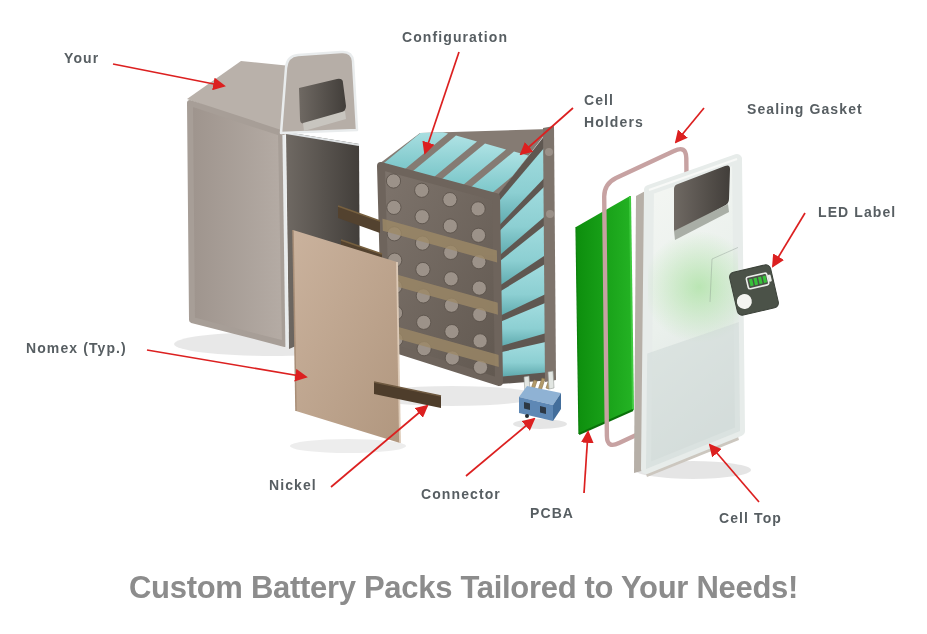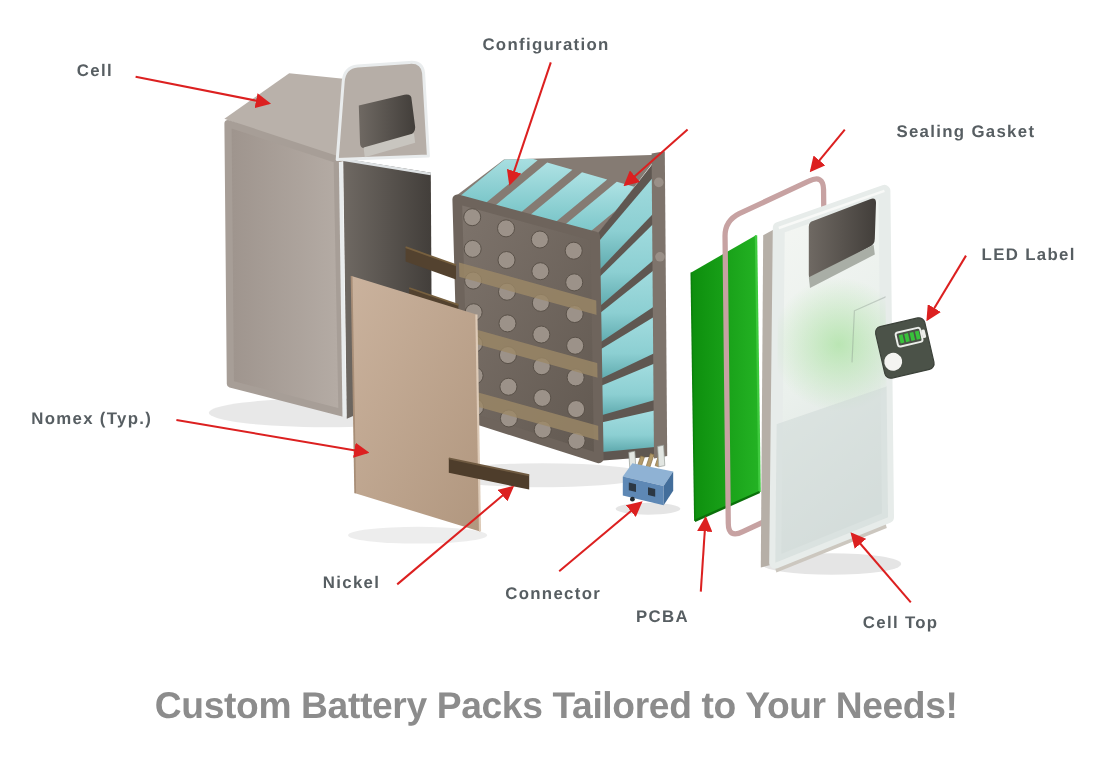--- a/index.html
+++ b/index.html
@@ -248,22 +248,23 @@
       <line x1="704" y1="108" x2="676" y2="142" marker-end="url(#ah)"></line>
       <line x1="805" y1="213" x2="773" y2="266" marker-end="url(#ah)"></line>
       <line x1="147" y1="350" x2="306" y2="377" marker-end="url(#ah)"></line>
       <line x1="331" y1="487" x2="427" y2="406" marker-end="url(#ah)"></line>
       <line x1="466" y1="476" x2="534" y2="419" marker-end="url(#ah)"></line>
       <line x1="584" y1="493" x2="588" y2="432" marker-end="url(#ah)"></line>
       <line x1="759" y1="502" x2="710" y2="445" marker-end="url(#ah)"></line>
     </g>
   </svg>
 
-  <div class="callout" style="left:64px;top:50px;">Cell</div>
+  <div class="callout" style="left:64px;top:50px;">Your</div>
   <div class="callout" style="left:402px;top:29px;text-align:center;">Configuration</div>
+  <div class="callout wrap" style="left:584px;top:90px;">Cell Holders</div>
   <div class="callout" style="left:719px;top:101px;margin-left:28px;">Sealing Gasket</div>
   <div class="callout" style="left:818px;top:204px;">LED Label</div>
   <div class="callout" style="left:26px;top:340px;">Nomex (Typ.)</div>
   <div class="callout" style="left:269px;top:477px;">Nickel</div>
   <div class="callout" style="left:421px;top:486px;">Connector</div>
   <div class="callout" style="left:530px;top:505px;">PCBA</div>
   <div class="callout" style="left:719px;top:510px;">Cell Top</div>
 
   <div class="diagram-title">Custom Battery Packs Tailored to Your Needs!</div>
 </div>

